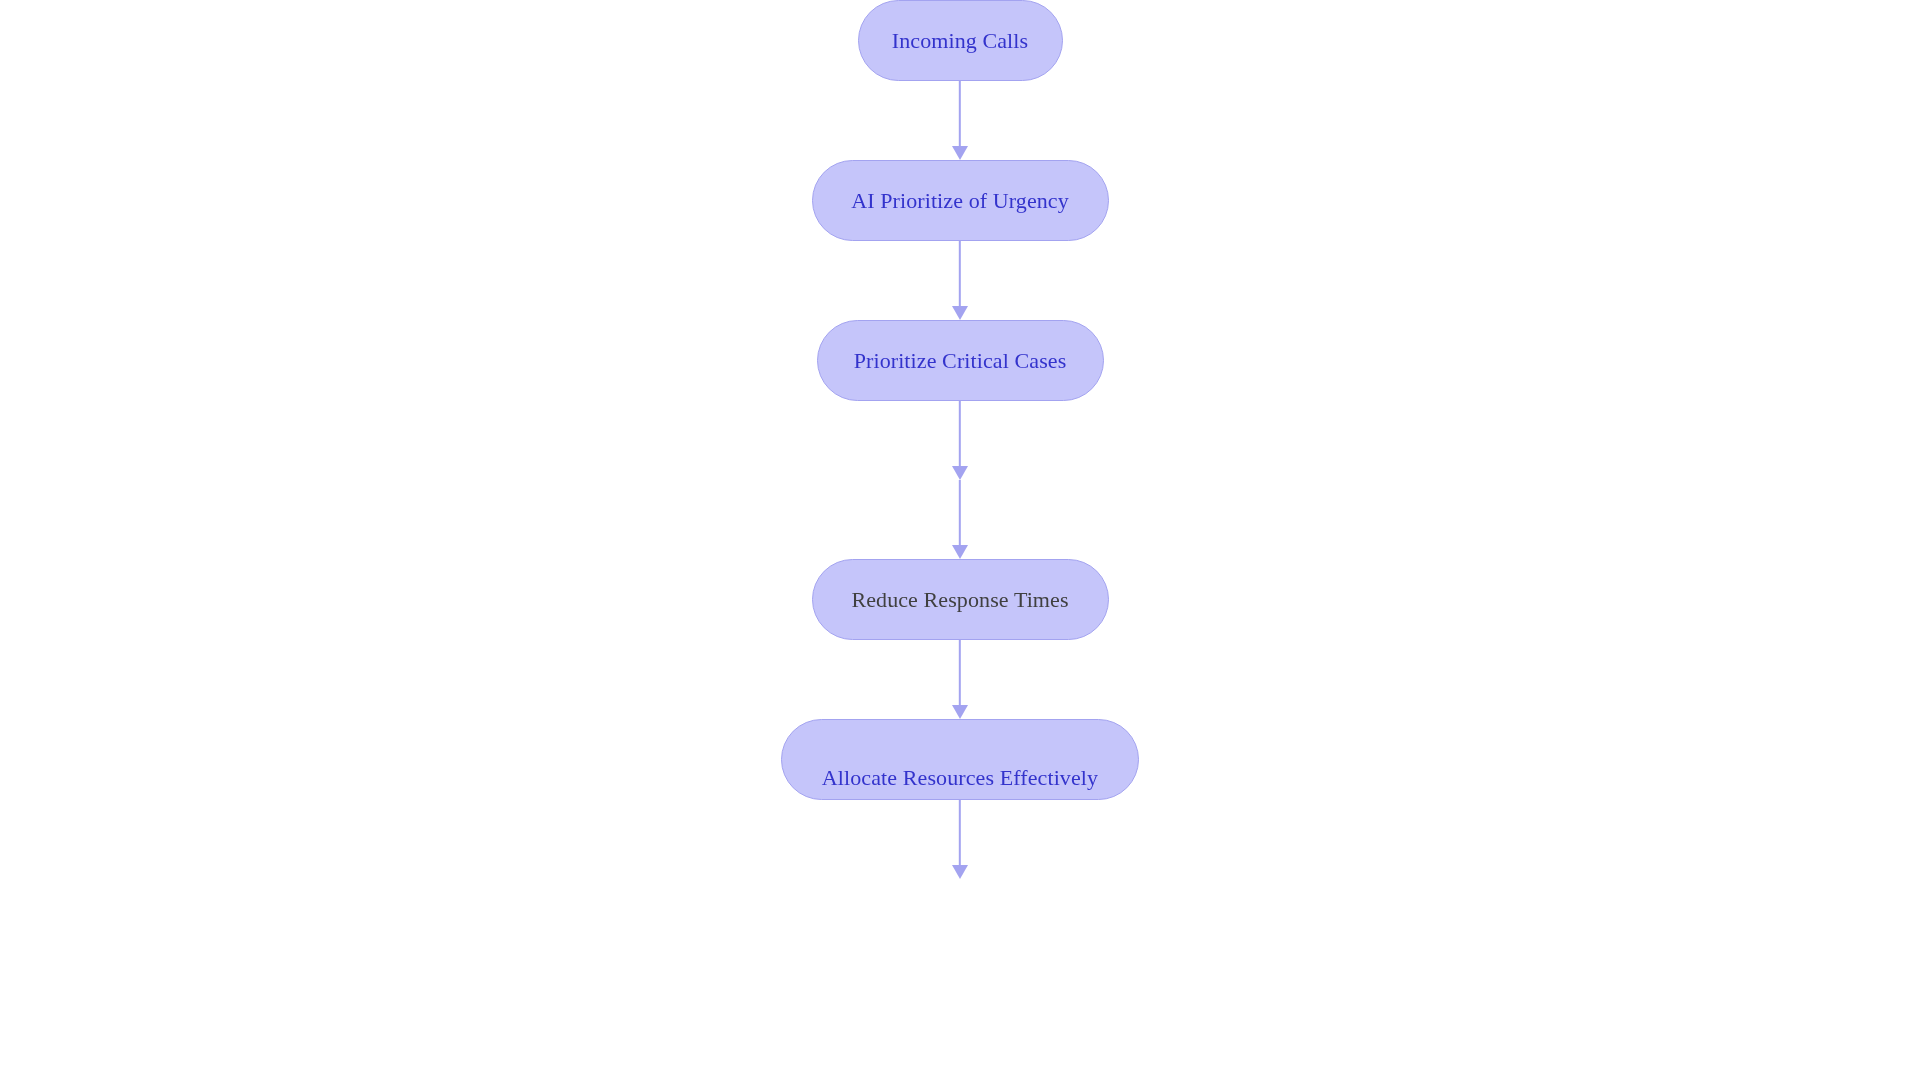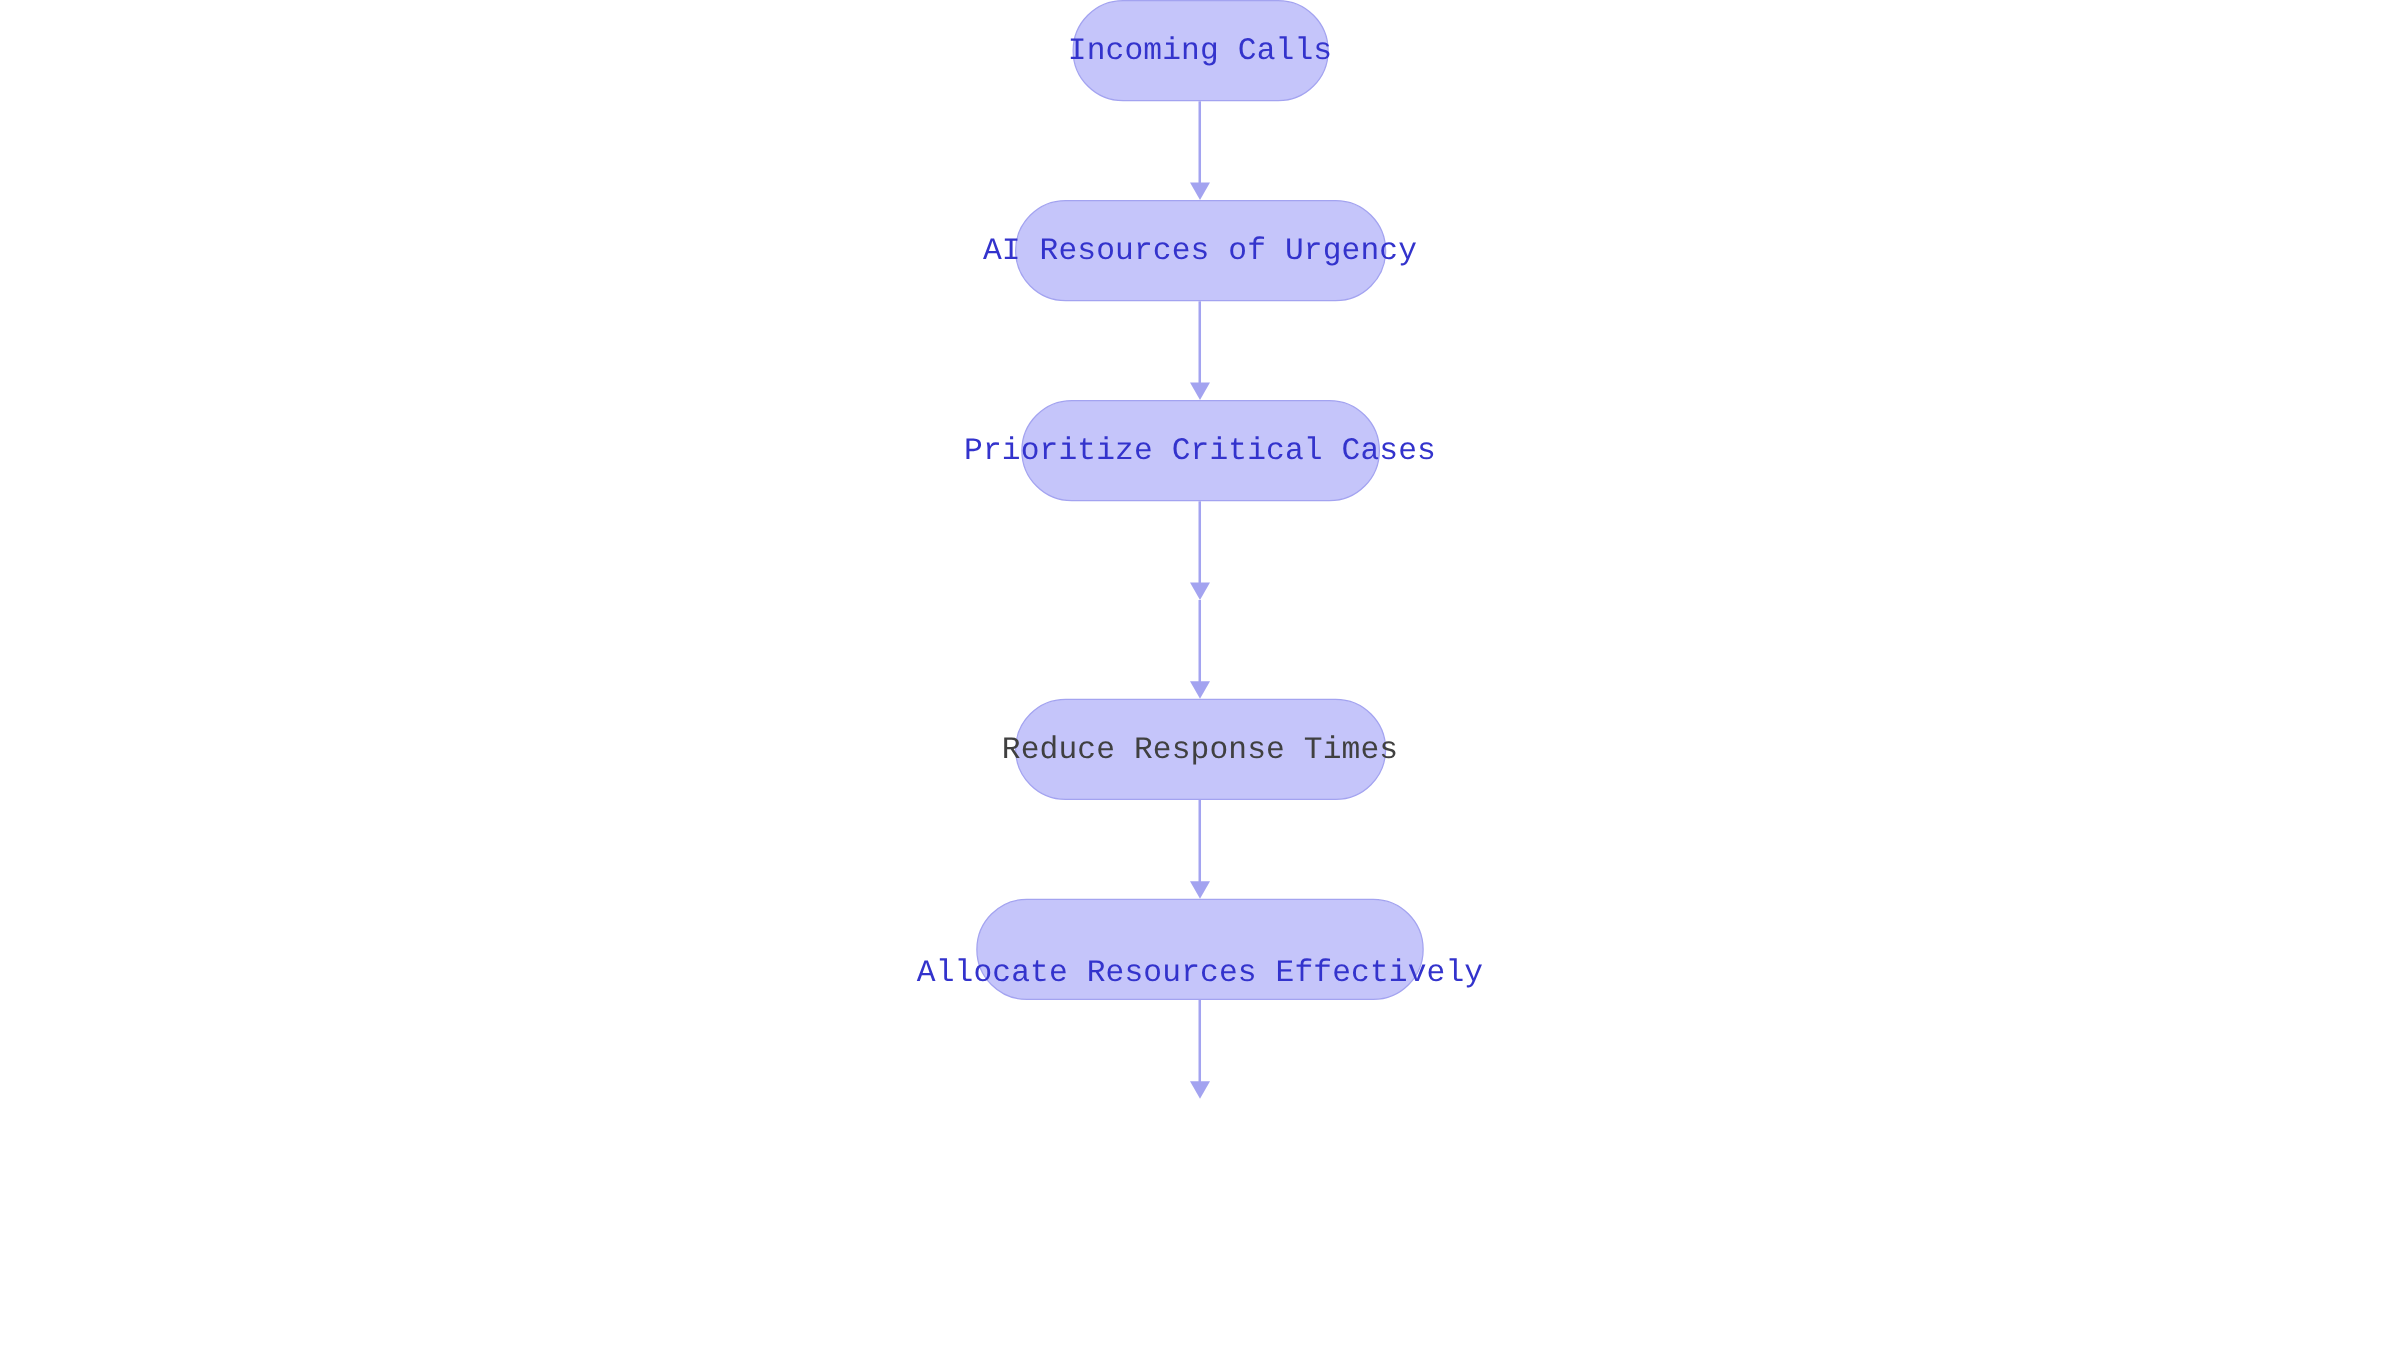--- a/index.html
+++ b/index.html
@@ -42,26 +42,26 @@
     justify-content: center;
     background: #c5c5fa;
     border: 1.4px solid #a3a3f0;
     border-radius: 41px;
     padding: 0 26px;
     flex: 0 0 auto;
   }
 
   .flow-node-label {
     color: #3333cc;
-    font-size: 25px;
+    font-size: 22px;
     font-weight: 400;
     line-height: 1;
     letter-spacing: 0.1px;
     white-space: nowrap;
-    font-family: Liberation Mono, monospace;
+    font-family: Liberation Serif, serif;
   }
 
   
   .flow-connector {
     position: relative;
     width: 18px;
     height: 79px;
     flex: 0 0 auto;
   }
   .flow-connector .conn-line {
@@ -94,21 +94,21 @@
     <div class="flow-node" style="width: 205px; background: rgb(197, 197, 250); border-color: rgb(163, 163, 240);">
       <span class="flow-node-label" style="color: rgb(51, 51, 204);">Incoming Calls</span>
     </div>
 
     <div class="flow-connector">
       <div class="conn-line" style="background: rgb(163, 163, 240);"></div>
       <div class="conn-arrowhead" style="border-top-color: rgb(163, 163, 240);"></div>
     </div>
 
     <div class="flow-node" style="width: 297px; background: rgb(197, 197, 250); border-color: rgb(163, 163, 240);">
-      <span class="flow-node-label" style="color: rgb(51, 51, 204);">AI Resources of Urgency</span>
+      <span class="flow-node-label" style="color: rgb(51, 51, 204);">AI Prioritize of Urgency</span>
     </div>
 
     <div class="flow-connector">
       <div class="conn-line" style="background: rgb(163, 163, 240);"></div>
       <div class="conn-arrowhead" style="border-top-color: rgb(163, 163, 240);"></div>
     </div>
 
     <div class="flow-node" style="width: 287px; background: rgb(197, 197, 250); border-color: rgb(163, 163, 240);">
       <span class="flow-node-label" style="color: rgb(51, 51, 204);">Prioritize Critical Cases</span>
     </div>

